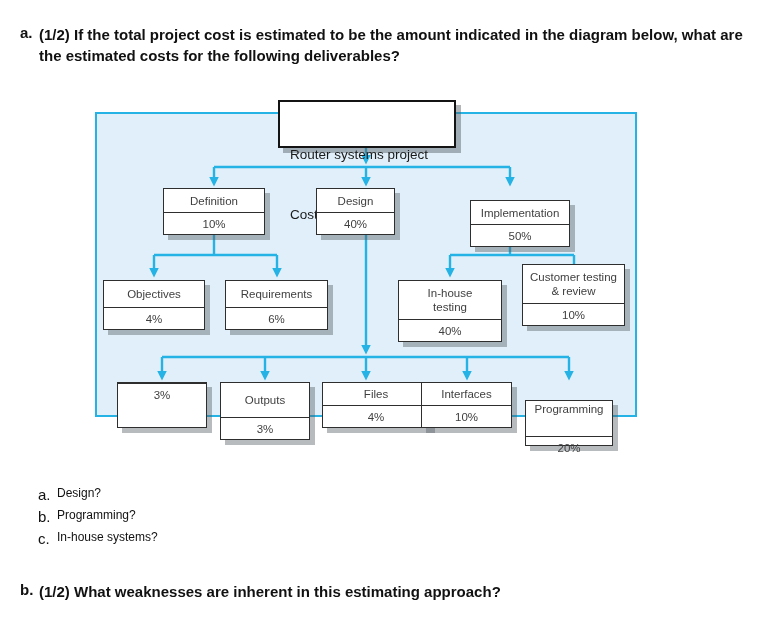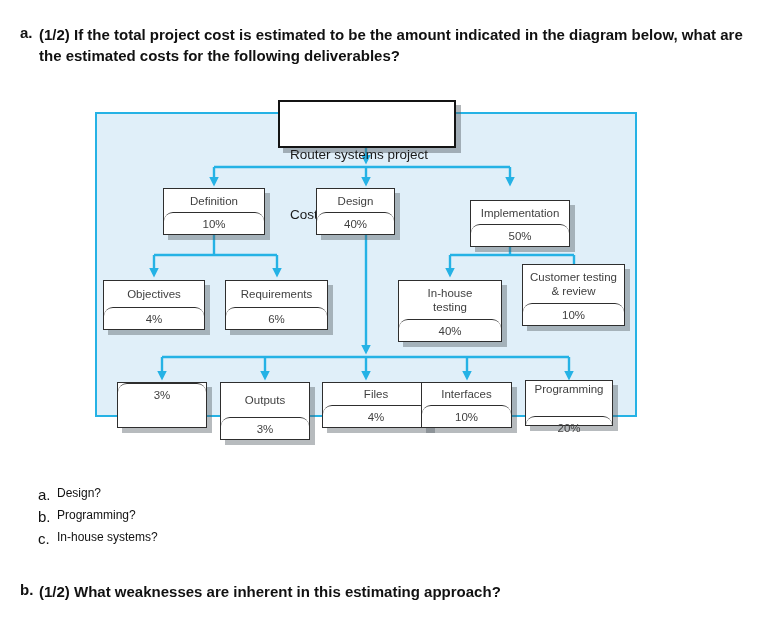--- a/index.html
+++ b/index.html
@@ -41,21 +41,21 @@
   .wbs-title {
     flex: 1 1 auto;
     display: flex; align-items: center; justify-content: center;
     white-space: pre-line;
     line-height: 14px;
     padding: 1px 2px;
   }
   .wbs-pct {
     flex: 0 0 22px;
     border-top: 1.5px solid #2e2e2e;
-    display: flex; align-items: center; justify-content: center; border-radius: 9px;
+    display: flex; align-items: center; justify-content: center;
   }
   #root-box {
     left: 278px; top: 100px; width: 178px; height: 48px;
     background: #fff;
     border: 2px solid #141414;
     box-shadow: 5px 5px 0 rgba(84, 94, 100, 0.45);
     font-size: 13.5px;
     line-height: 20px;
     color: #1a1a1a;
     padding: 3px 0 8px 10px;
@@ -152,21 +152,21 @@
   <div class="wbs-pct">3%</div>
 </div>
 <div class="abs wbs-box" style="left:322px; top:382px; width:108px; height:46px;">
   <div class="wbs-title">Files</div>
   <div class="wbs-pct">4%</div>
 </div>
 <div class="abs wbs-box" style="left:421px; top:382px; width:91px; height:46px;">
   <div class="wbs-title">Interfaces</div>
   <div class="wbs-pct">10%</div>
 </div>
-<div class="abs wbs-box" style="left:525px; top:380px; width:88px; height:46px;gap:19px;">
+<div class="abs wbs-box" style="left:525px; top:400px; width:88px; height:46px;gap:19px;">
   <div class="wbs-title">Programming</div>
   <div class="wbs-pct">20%</div>
 </div>
 
 <div class="abs" style="left:38px; top:486px;">
   <div class="sub-row">
     <span class="sub-label">a.</span>
     <span class="sub-text">Design?</span>
   </div>
   <div class="sub-row">

